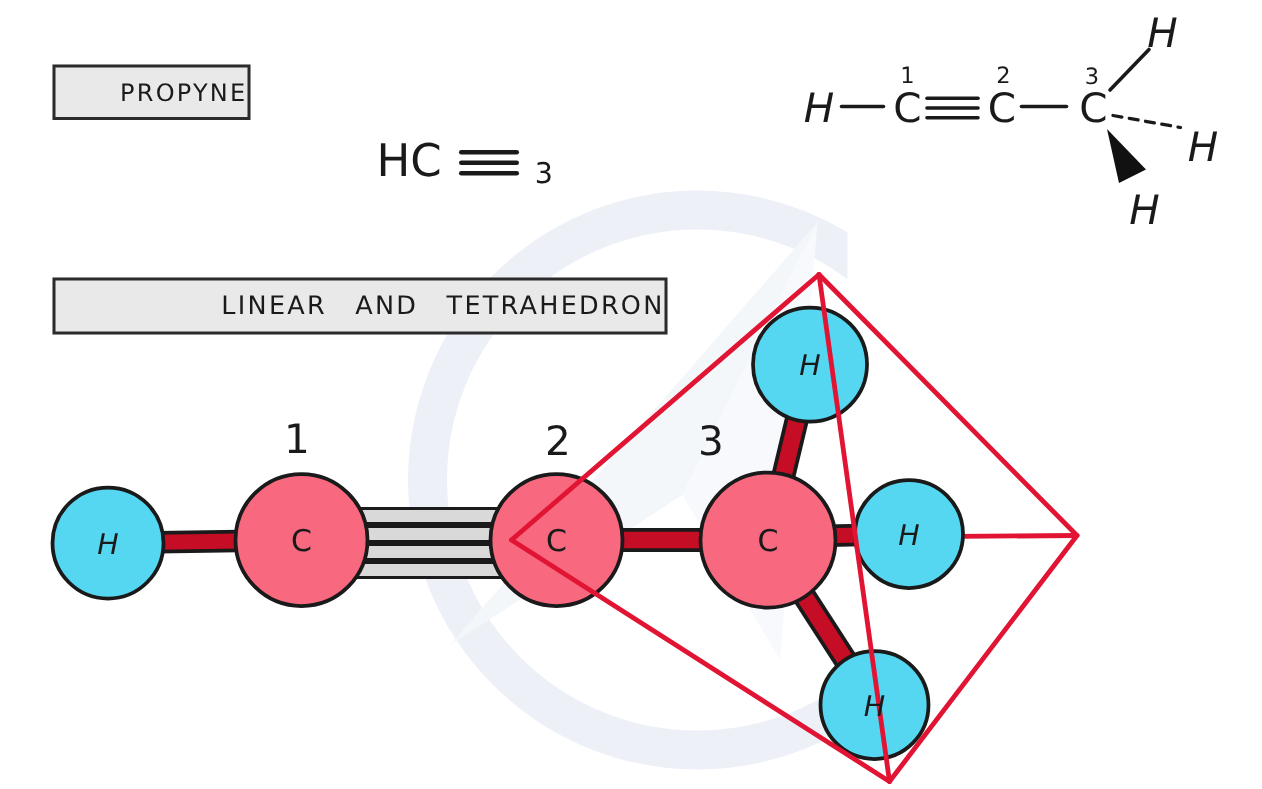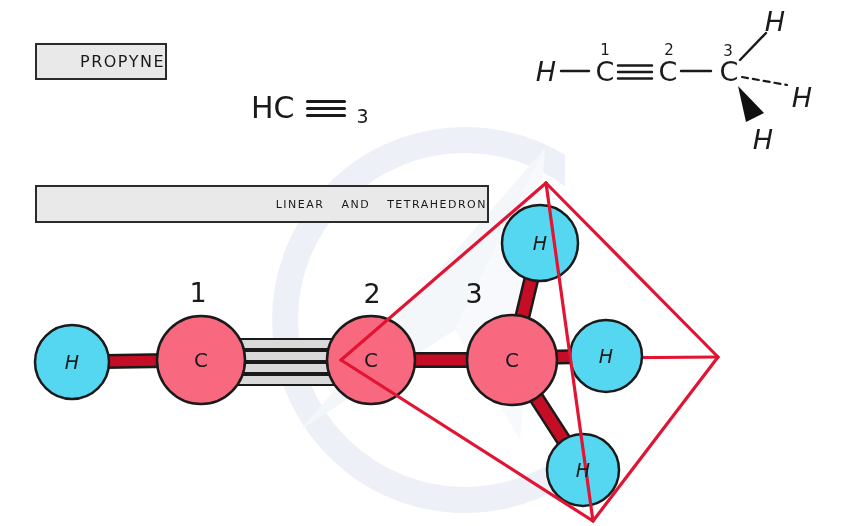--- a/index.html
+++ b/index.html
@@ -7,21 +7,21 @@
     position:relative;width:841px;height:526px;background:#ffffff;
     overflow:hidden;font-family:"DejaVu Sans","Liberation Sans",sans-serif;color:#1a1a1a;
   }
   .diagram-svg{position:absolute;left:0;top:0;}
   .label-box{
     position:absolute;background:#e9e9e9;border:2px solid #2b2b2b;
     display:flex;align-items:center;justify-content:flex-end;
     box-sizing:border-box;color:#1a1a1a;
   }
   .propyne-box{left:35px;top:43px;width:132px;height:37px;font-size:16px;letter-spacing:1.5px;}
-  .geometry-box{left:35px;top:185px;width:454px;height:38px;font-size:11px;letter-spacing:1.5px;word-spacing:12px;}
+  .geometry-box{left:35px;top:185px;width:410px;height:38px;font-size:17px;letter-spacing:1.5px;word-spacing:12px;}
   .formula{
     position:absolute;left:251px;top:44px;height:38px;
     display:flex;align-items:center;font-size:30px;color:#1a1a1a;margin-top:44px;
   }
   .triple-bond{display:flex;flex-direction:column;gap:4px;width:40px;margin:0 11px;transform:translateY(1px);}
   .tb-line{height:3px;background:#1a1a1a;border-radius:2px;}
   .formula .sub{font-size:19px;transform:translateY(9px);}
   
   text{fill:#1a1a1a;}
   .sk-atom{font-size:27px;text-anchor:middle;}

